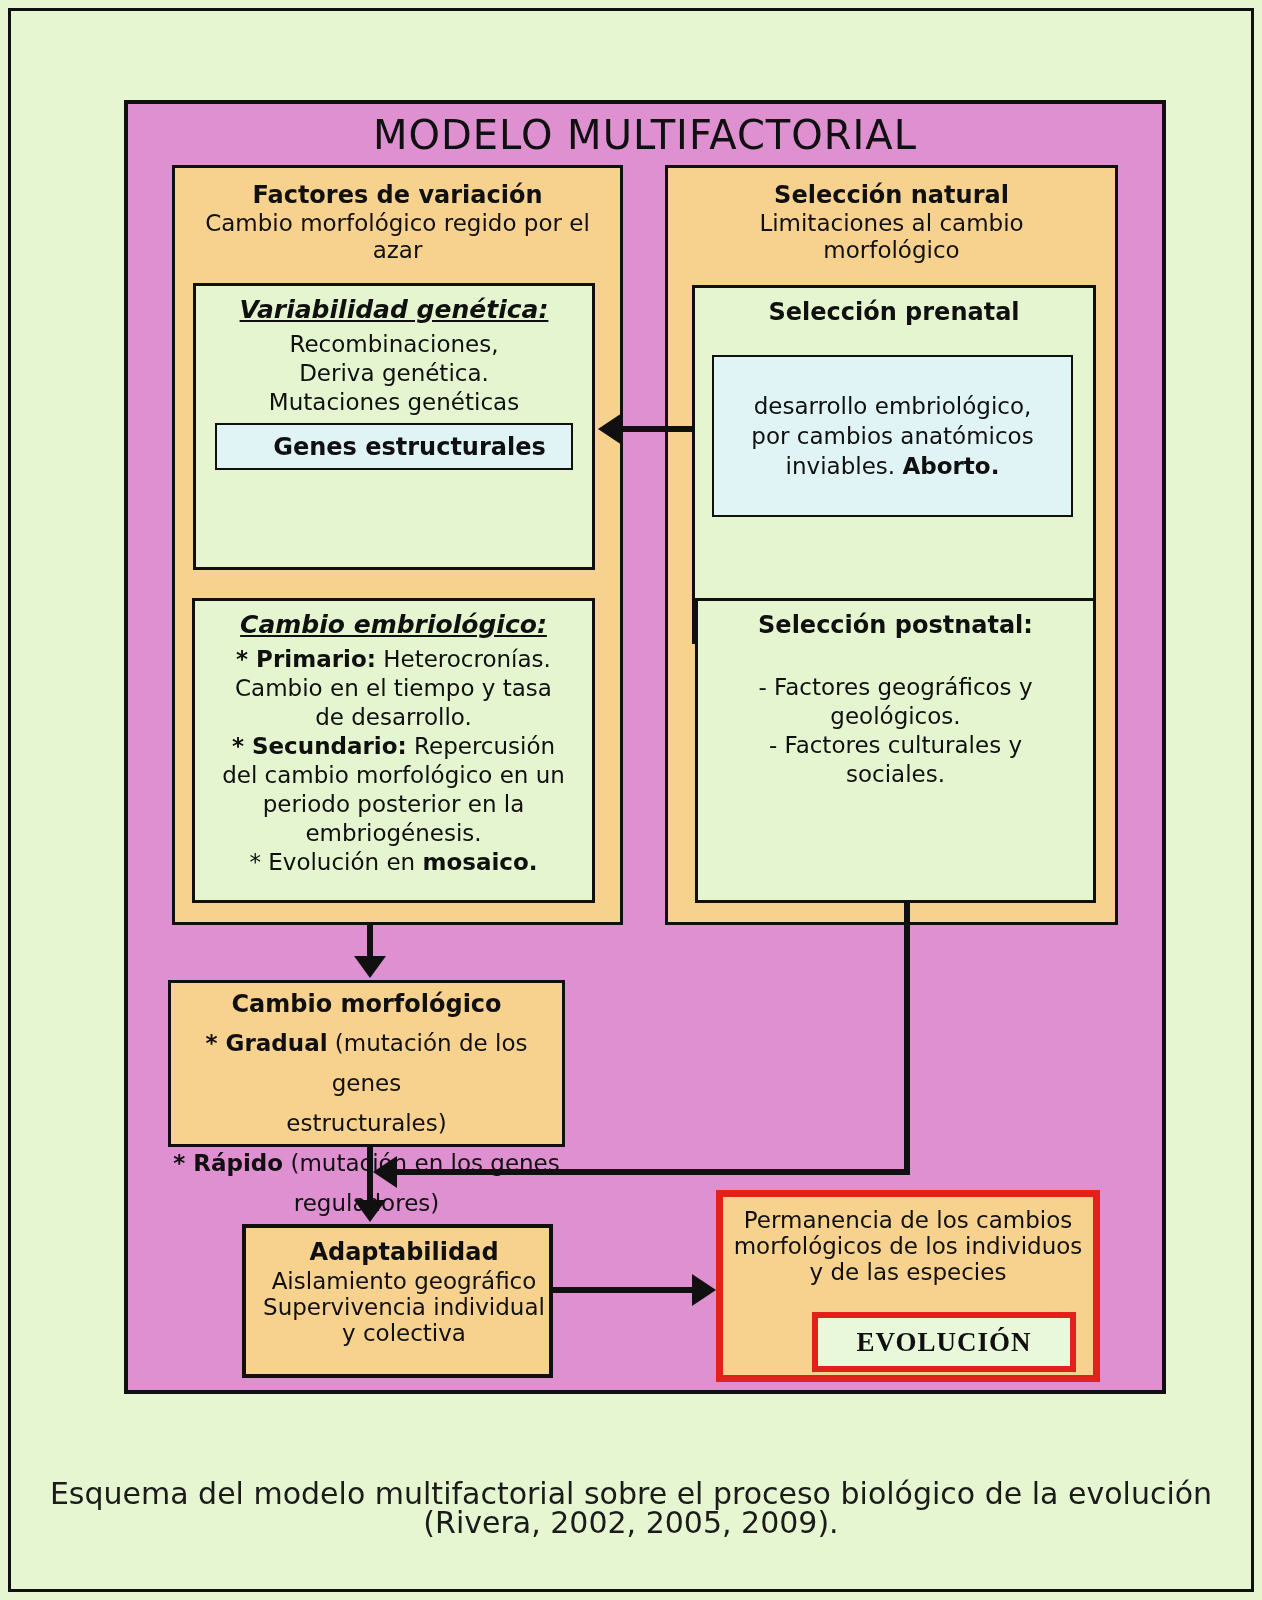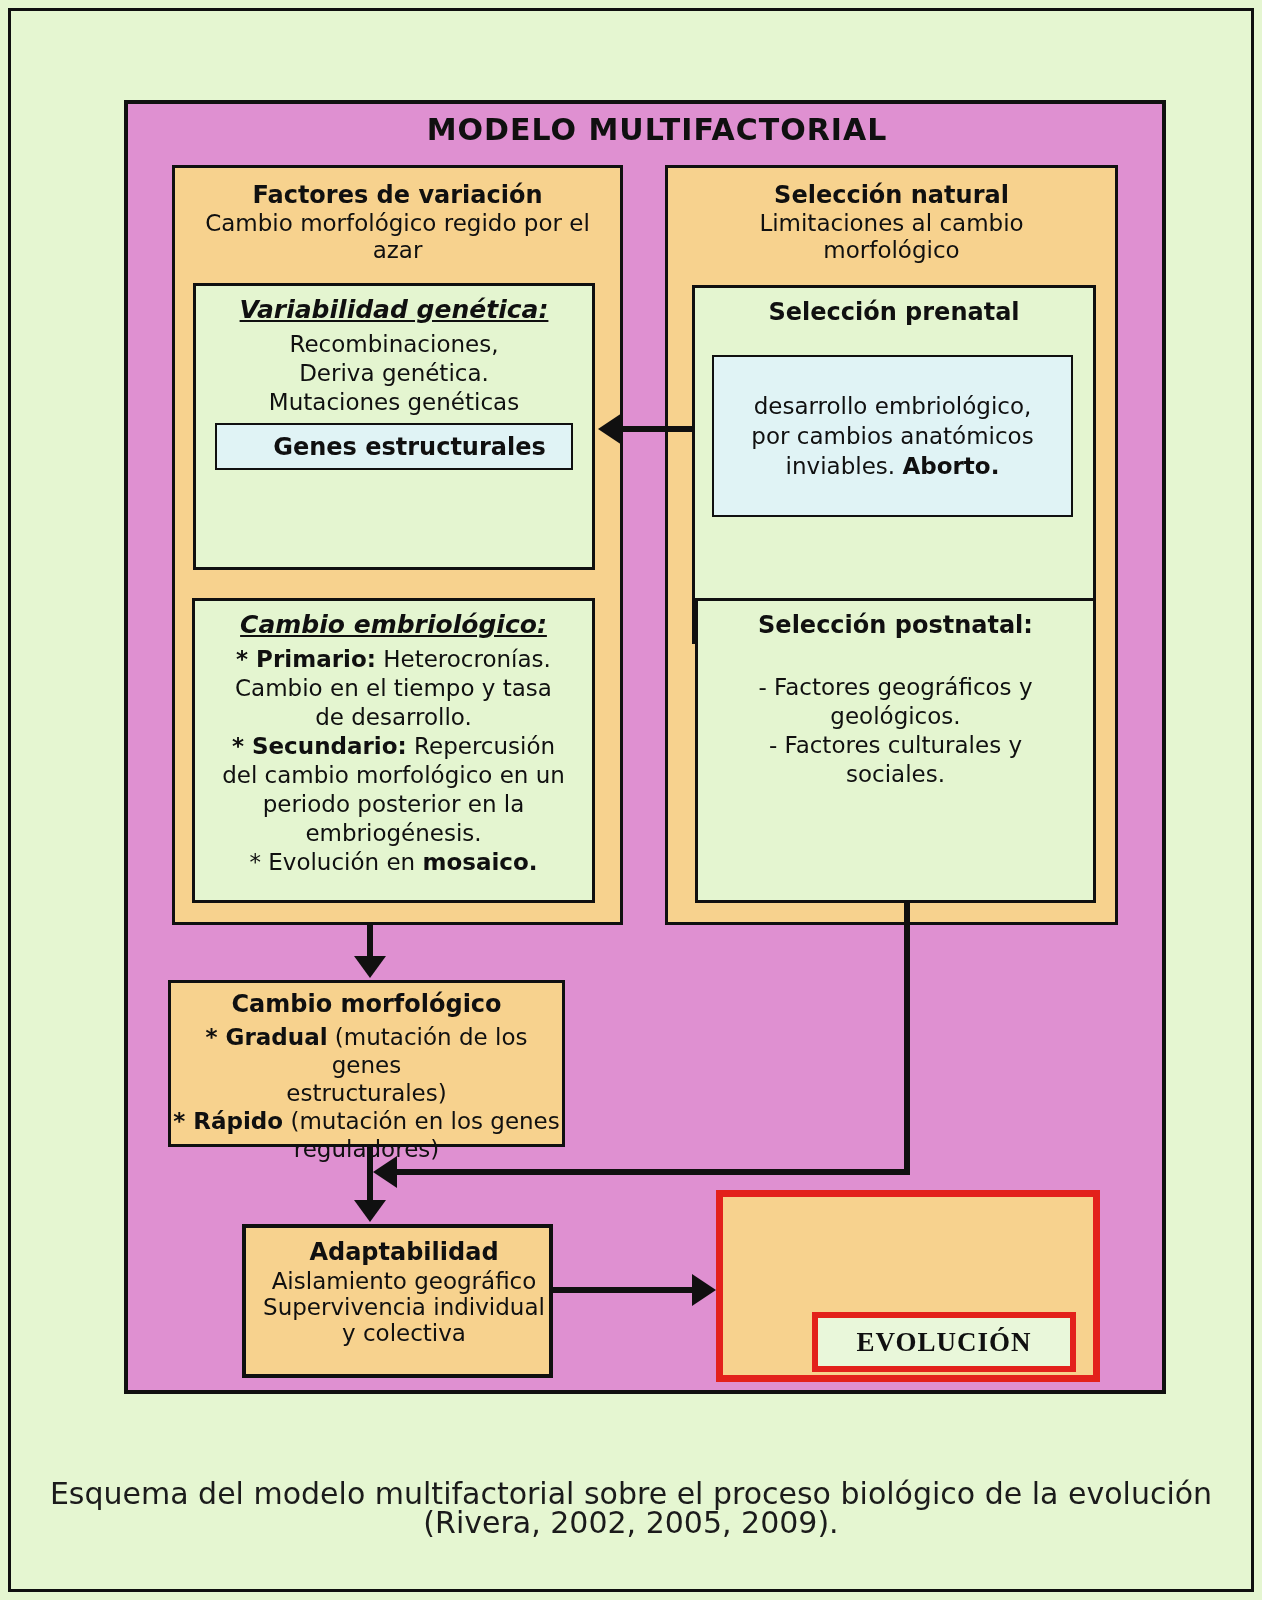--- a/index.html
+++ b/index.html
@@ -12,21 +12,21 @@
     color: #101010;
     overflow: hidden;
   }
   .frame { position:absolute; left:8px; top:8px; right:8px; bottom:8px; border:3px solid #101010; }
   .panel {
     position:absolute; left:124px; top:100px; width:1042px; height:1294px;
     background:#df90d1; border:4px solid #101010;
   }
   .panel-title {
     position:absolute; top:8px; left:0; width:100%;
-    text-align:center; font-weight:bold; font-size:30px; letter-spacing:1px;margin-left:12px;
+    text-align:center; font-weight:normal; font-size:40px; letter-spacing:1px;
   }
   .col {
     position:absolute; top:61px; height:760px;
     background:#f7d28e; border:3px solid #101010;
   }
   .col-left  { left:44px;  width:451px; }
   .col-right { left:537px; width:453px; }
   .col-head { margin-top:12px; text-align:center; font-size:24px; font-weight:bold; line-height:30px; }
   .col-sub  { text-align:center; font-size:23px; line-height:27px; }
   .gbox {
@@ -52,21 +52,21 @@
   .gene1 { top:137px; } .gene2 { top:209px; }
   .notebox {
     position:absolute; left:17px; top:67px; width:361px; height:162px;
     background:#e0f3f5; border:2px solid #101010;
     display:flex; flex-direction:column; justify-content:center;
     font-size:23px; line-height:30px; text-align:center;
   }
   .obox { position:absolute; background:#f7d28e; border:3px solid #101010; text-align:center; }
   .morph { left:40px; top:876px; width:397px; height:167px; }
   .morph .h-b { margin-top:6px; line-height:30px; }
-  .morph .tlines { font-size:23px; line-height:28px; }
+  .morph .tlines { font-size:23px; line-height:40px; }
   .adapt { left:114px; top:1120px; width:311px; height:154px; border-width:4px;padding-left:13px; }
   .adapt .h-b { margin-top:10px; line-height:28px; }
   .adapt .tlines { font-size:23px; line-height:26px; margin-top:2px; }
   .permbox {
     position:absolute; left:588px; top:1086px; width:384px; height:192px;
     background:#f7d28e; border:7px solid #e3211b; text-align:center;
   }
   .permbox .tlines { margin-top:10px; font-size:23px; line-height:26px; }
   .evobox {
     position:absolute; left:89px; top:115px; width:264px; height:60px;
@@ -159,20 +159,25 @@
     <div class="obox adapt">
       <div class="h-b">Adaptabilidad</div>
       <div class="tlines">
         <div class="tl">Aislamiento geográfico</div>
         <div class="tl">Supervivencia individual</div>
         <div class="tl">y colectiva</div>
       </div>
     </div>
 
     <div class="permbox">
+      <div class="tlines">
+        <div class="tl">Permanencia de los cambios</div>
+        <div class="tl">morfológicos de los individuos</div>
+        <div class="tl">y de las especies</div>
+      </div>
       <div class="evobox">EVOLUCIÓN</div>
     </div>
 
     <div>
       <div class="ahead head-left" style="left:470px; top:309px;"></div>
       <div class="aline" style="left:492px; top:322px; width:72px; height:6px;"></div>
     </div>
 
     <div>
       <div class="aline" style="left:239px; top:821px; width:6px; height:35px;"></div>

